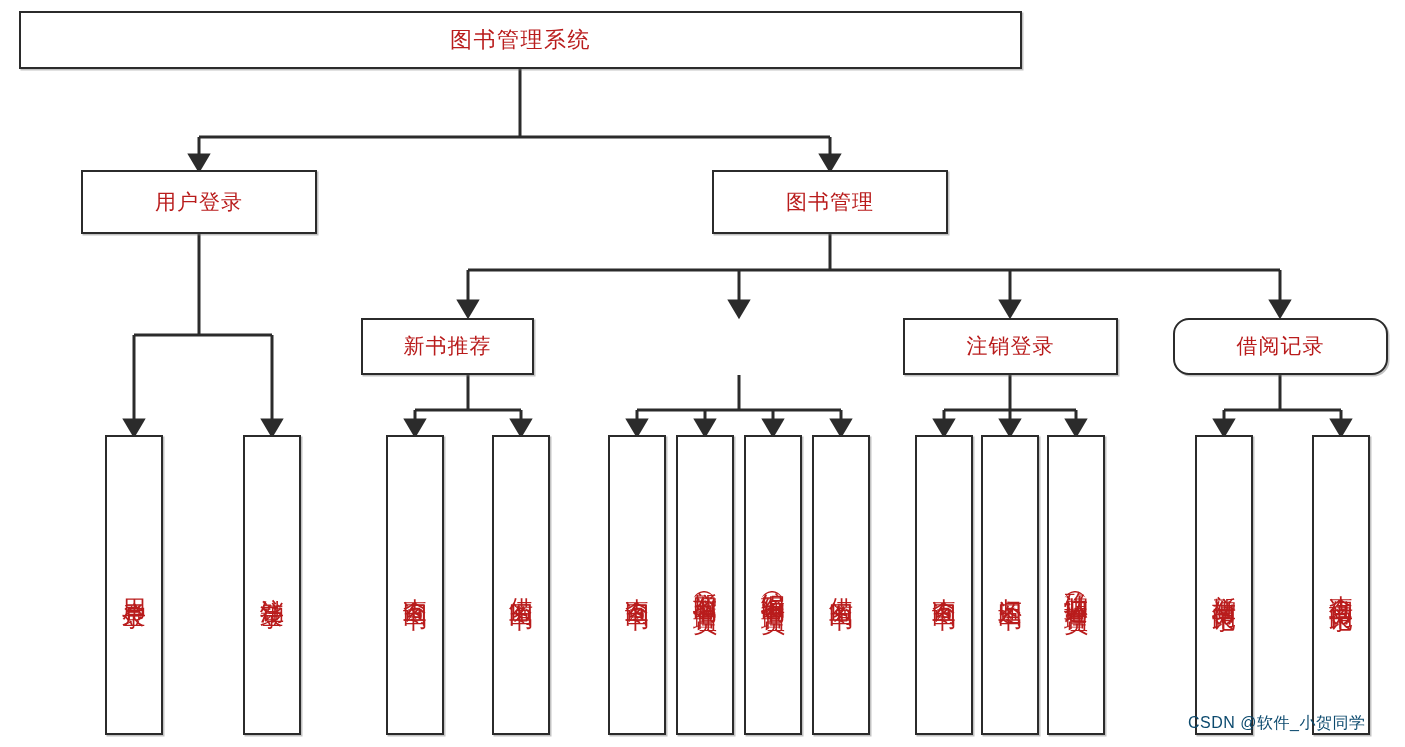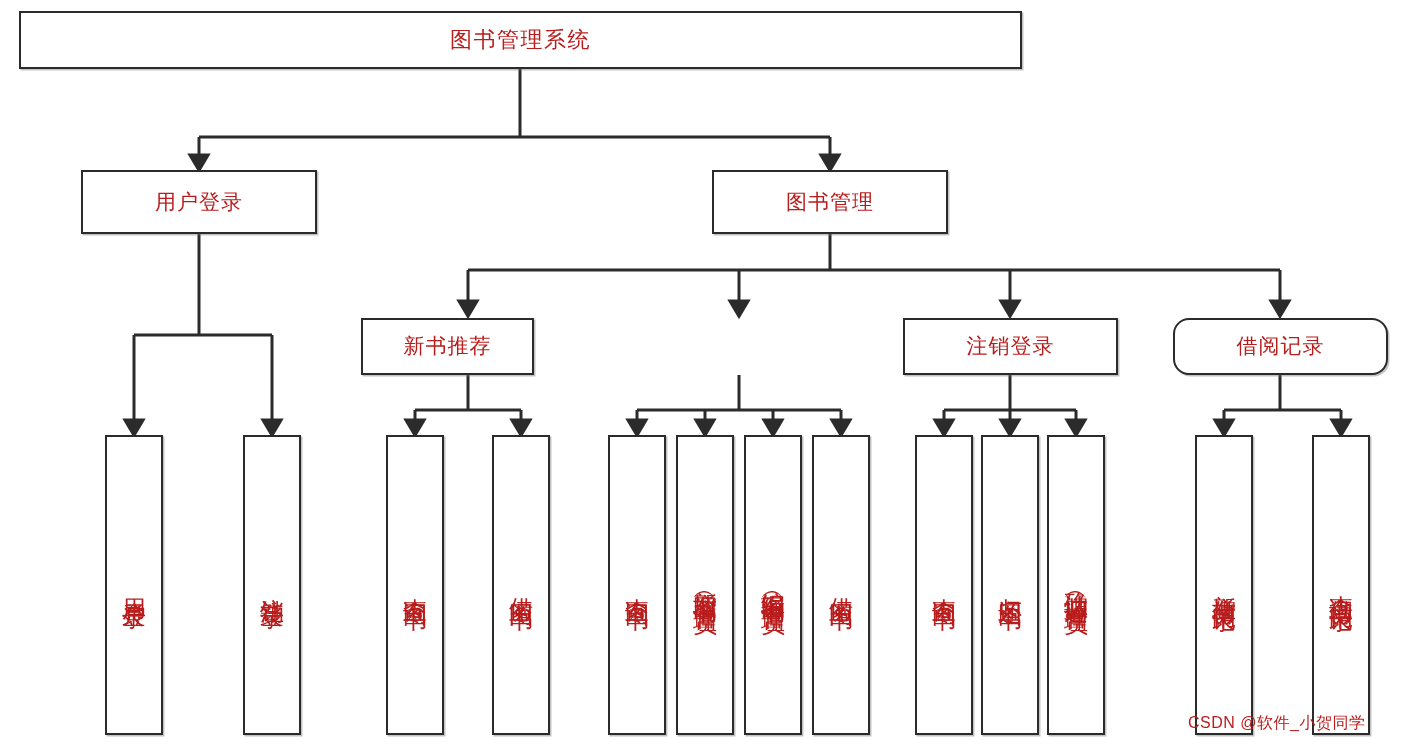--- a/index.html
+++ b/index.html
@@ -63,21 +63,21 @@
     text-orientation: upright;
     font-size: 24px;
     letter-spacing: 3px;
     line-height: 1;
   }
   #watermark {
     position: absolute;
     left: 1188px;
     top: 713px;
     font-size: 16px;
-    color: #b91c1c;
+    color: #0c4a6e;
     letter-spacing: 0.5px;
     white-space: nowrap;
     user-select: none;
   }
 </style>
 </head>
 <body>
 
 <div id="diagram-canvas">
 

